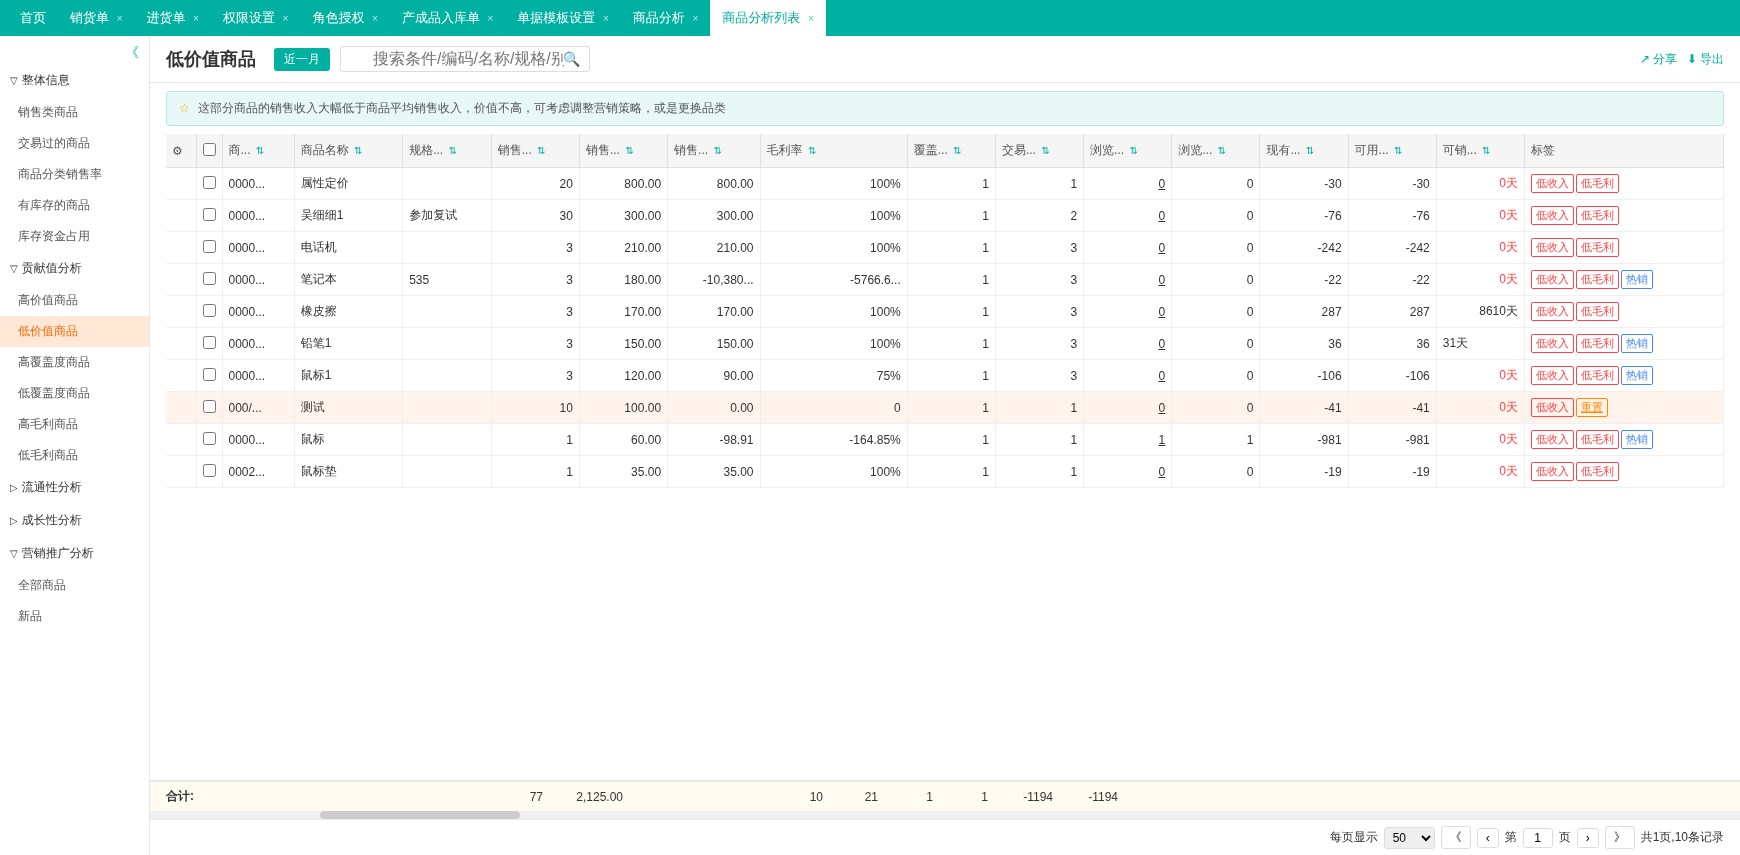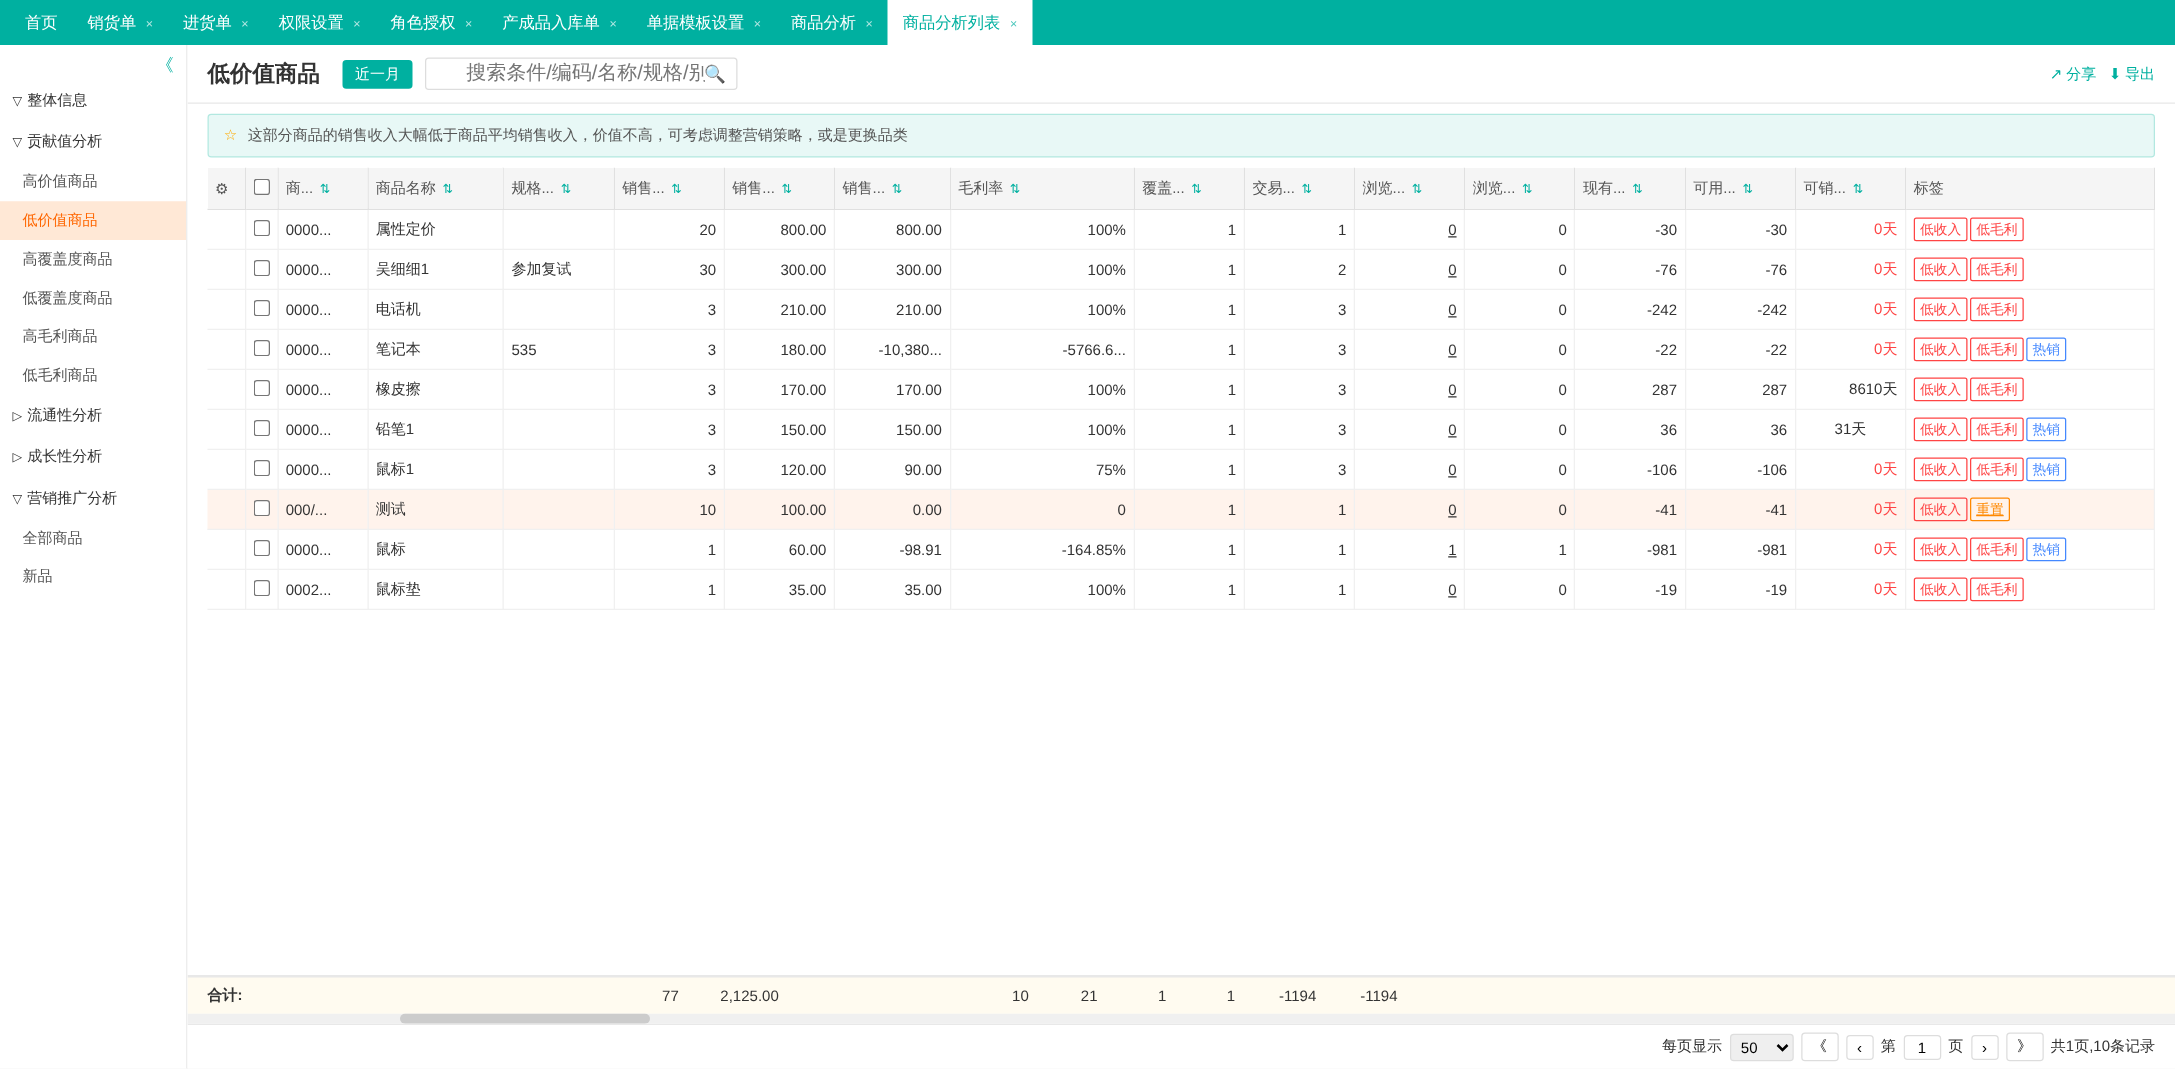--- a/index.html
+++ b/index.html
@@ -88,20 +88,27 @@
 <div class="main-layout">
 
   <aside class="sidebar">
     <div style="display:flex;align-items:center;padding:6px 6px 0 6px;justify-content:flex-end;">
       <button class="collapse-btn">《</button>
     </div>
 
     <div class="sidebar-section-header">
       <span class="arrow">▽</span>
       <span>整体信息</span>
+    </div>
+    <div>
+      <div class="sidebar-item">销售类商品</div>
+      <div class="sidebar-item">交易过的商品</div>
+      <div class="sidebar-item">商品分类销售率</div>
+      <div class="sidebar-item">有库存的商品</div>
+      <div class="sidebar-item">库存资金占用</div>
     </div>
 
     <div class="sidebar-section-header">
       <span class="arrow">▽</span>
       <span>贡献值分析</span>
     </div>
     <div>
       <div class="sidebar-item">高价值商品</div>
       <div class="sidebar-item active">低价值商品</div>
       <div class="sidebar-item">高覆盖度商品</div>
@@ -285,21 +292,21 @@
       <td style="text-align:right;">3</td>
       <td style="text-align:right;">150.00</td>
       <td style="text-align:right;">150.00</td>
       <td style="text-align:right;">100%</td>
       <td style="text-align:right;">1</td>
       <td style="text-align:right;">3</td>
       <td style="text-align:right;"><span class="underline">0</span></td>
       <td style="text-align:right;">0</td>
       <td style="text-align:right;">36</td>
       <td style="text-align:right;">36</td>
-      <td style="text-align:center;" class="">31天</td>
+      <td style="text-align:left;" class="">31天</td>
       <td><span class="tag tag-red">低收入</span><span class="tag tag-red">低毛利</span><span class="tag tag-blue">热销</span></td>
     </tr>
             <tr>
       <td class="settings-icon"></td>
       <td><input type="checkbox" style=""></td>
       <td>0000...</td>
       <td>鼠标1</td>
       <td></td>
       <td style="text-align:right;">3</td>
       <td style="text-align:right;">120.00</td>

